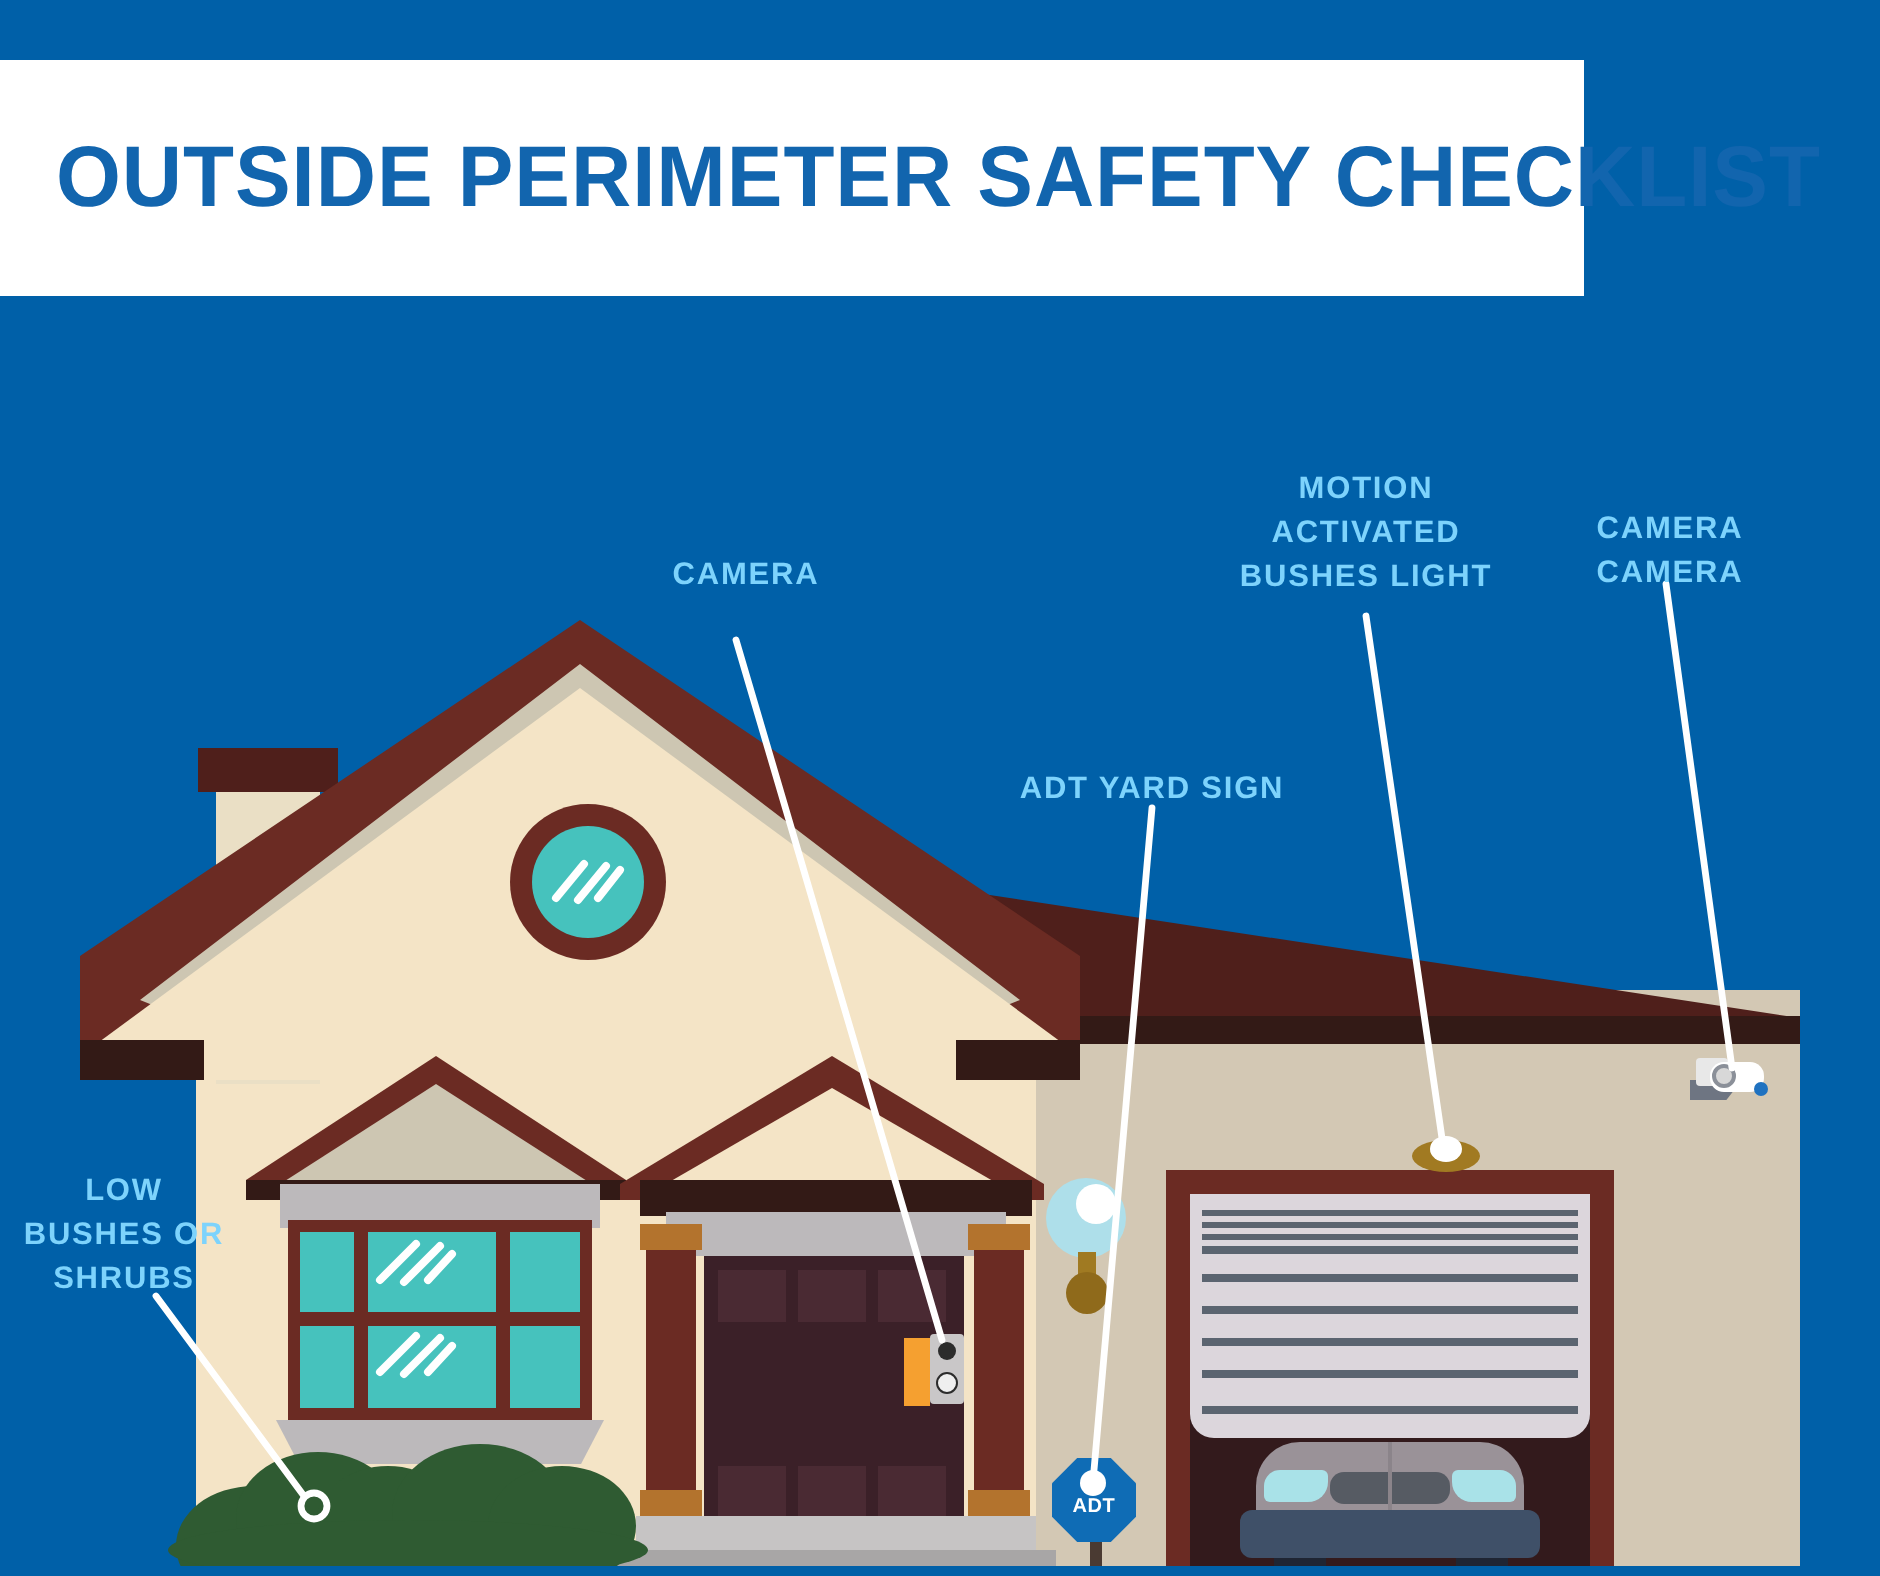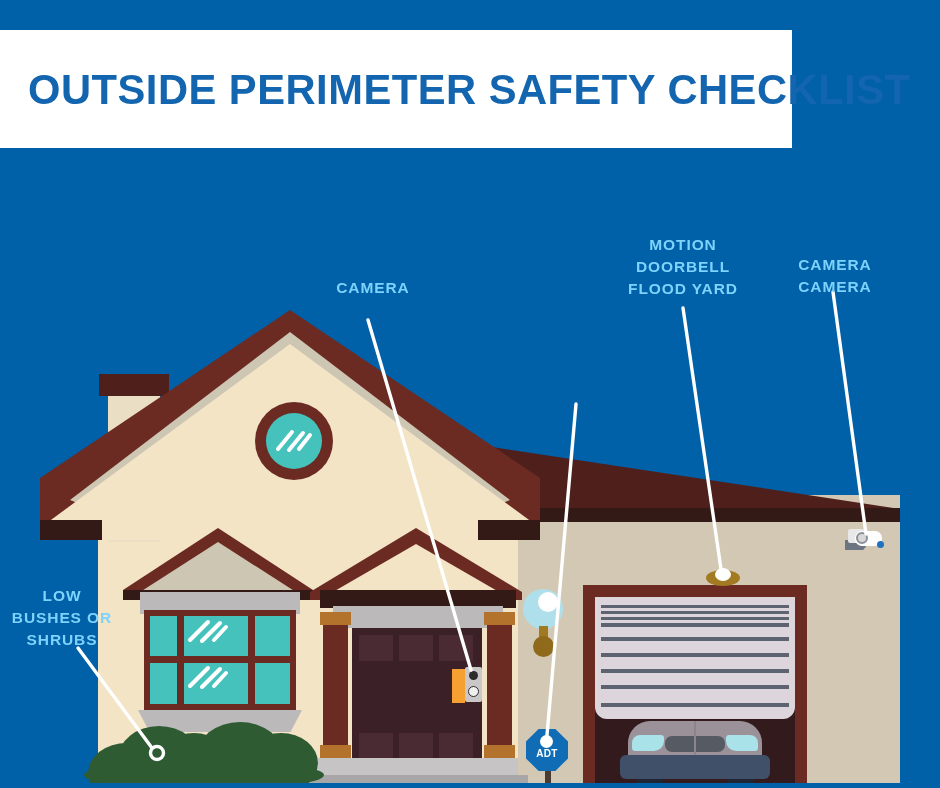--- a/index.html
+++ b/index.html
@@ -359,25 +359,28 @@
       <line x1="833" y1="292" x2="866" y2="534"></line>
       <line x1="78" y1="648" x2="152" y2="748"></line>
     </g>
     <circle cx="157" cy="753" r="6.5" fill="none" stroke="#ffffff" stroke-width="3.4"></circle>
   </svg>
 
   <div class="abs label" style="left:283px; top:277px; width:180px;">
     <div>CAMERA</div>
   </div>
 
+  <div class="abs label" style="left:486px; top:384px; width:180px;">
+    <div>ADT YARD SIGN</div>
+  </div>
 
   <div class="abs label" style="left:593px; top:234px; width:180px;">
     <div>MOTION</div>
-    <div>DOORBELL</div>
-    <div>FLOOD YARD</div>
+    <div>ACTIVATED</div>
+    <div>BUSHES LIGHT</div>
   </div>
 
   <div class="abs label" style="left:745px; top:254px; width:180px;">
     <div>CAMERA</div>
     <div>CAMERA</div>
   </div>
 
   <div class="abs label" style="left:-8px; top:585px; width:140px;">
     <div>LOW</div>
     <div>BUSHES OR</div>

